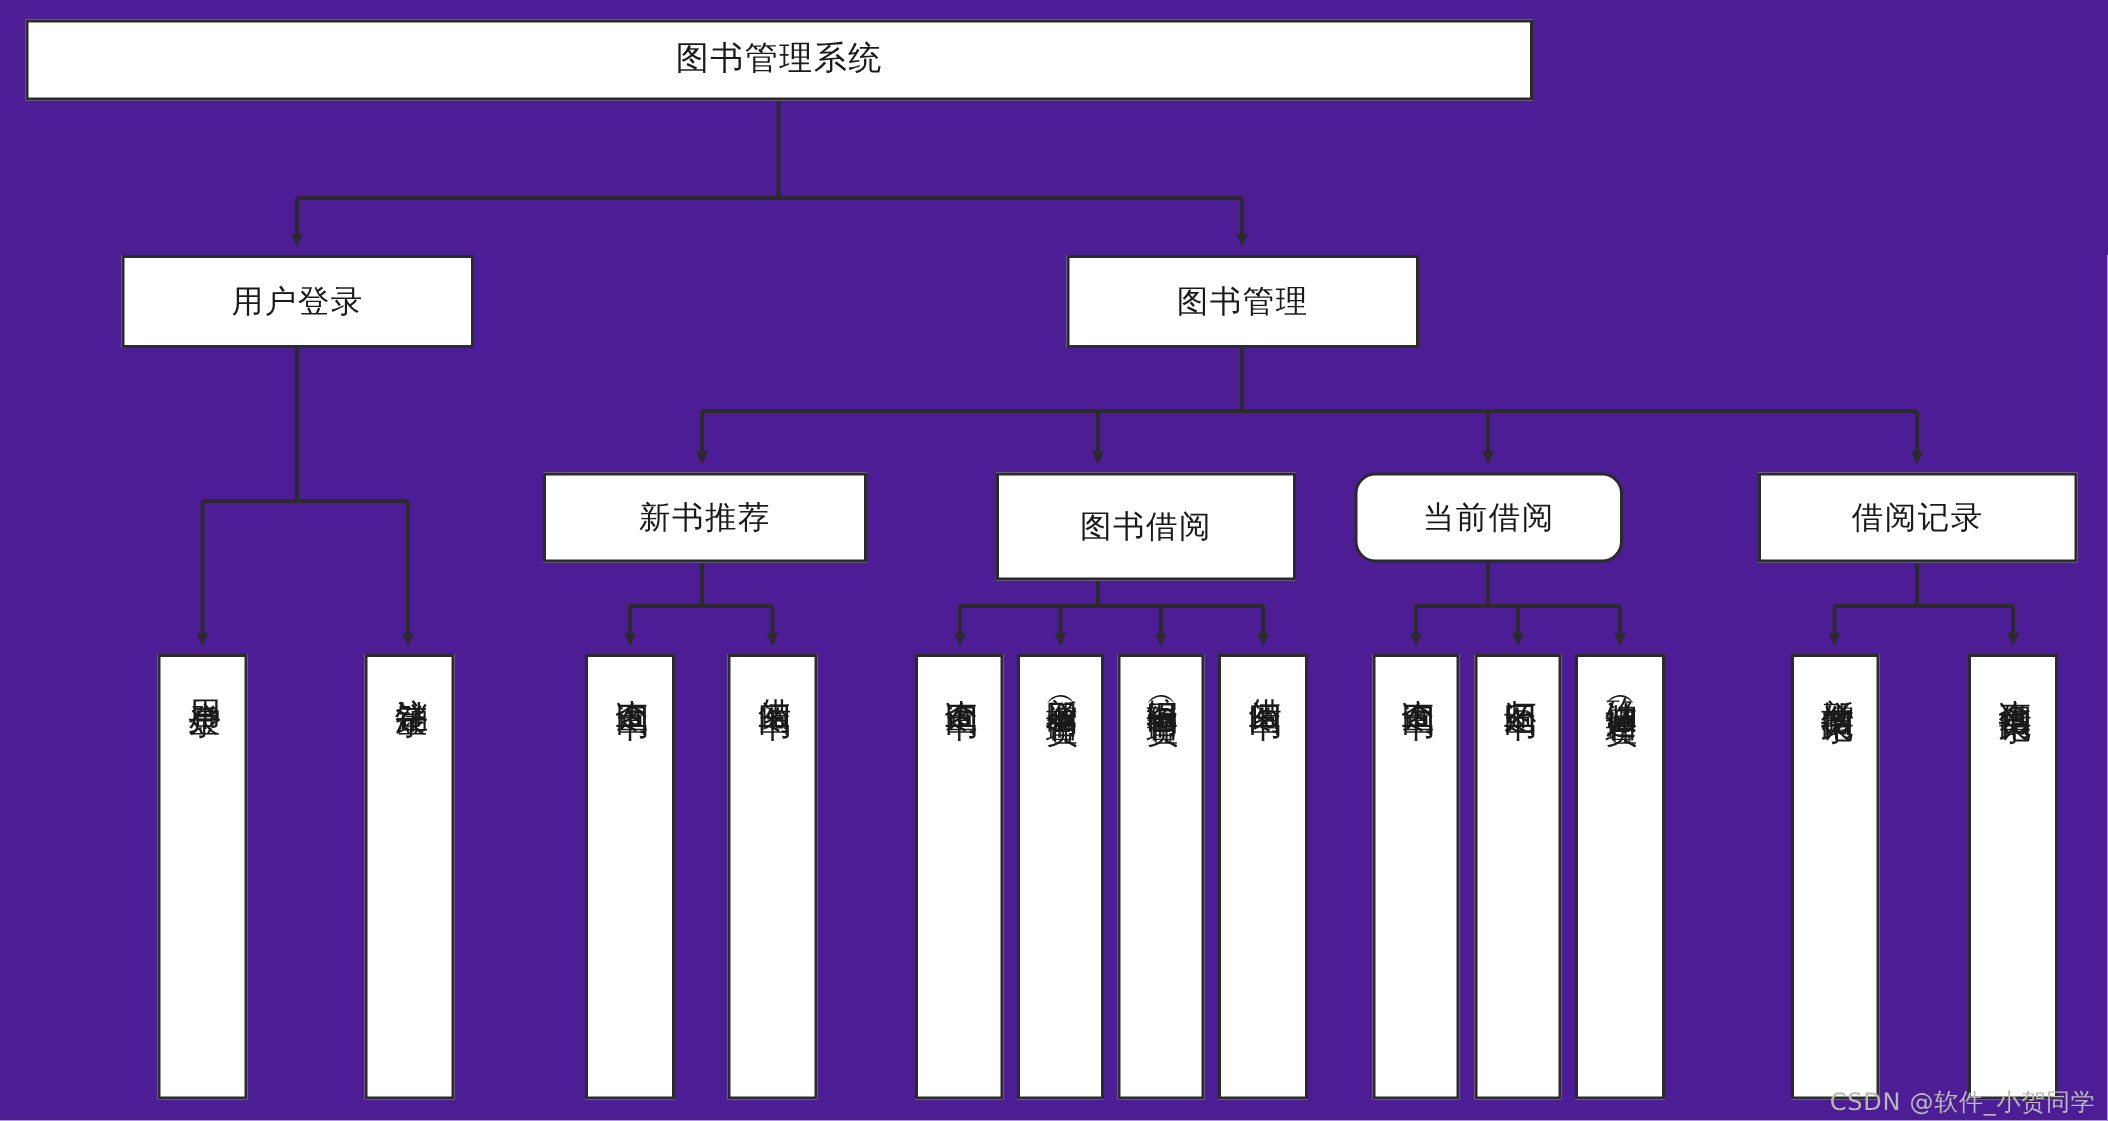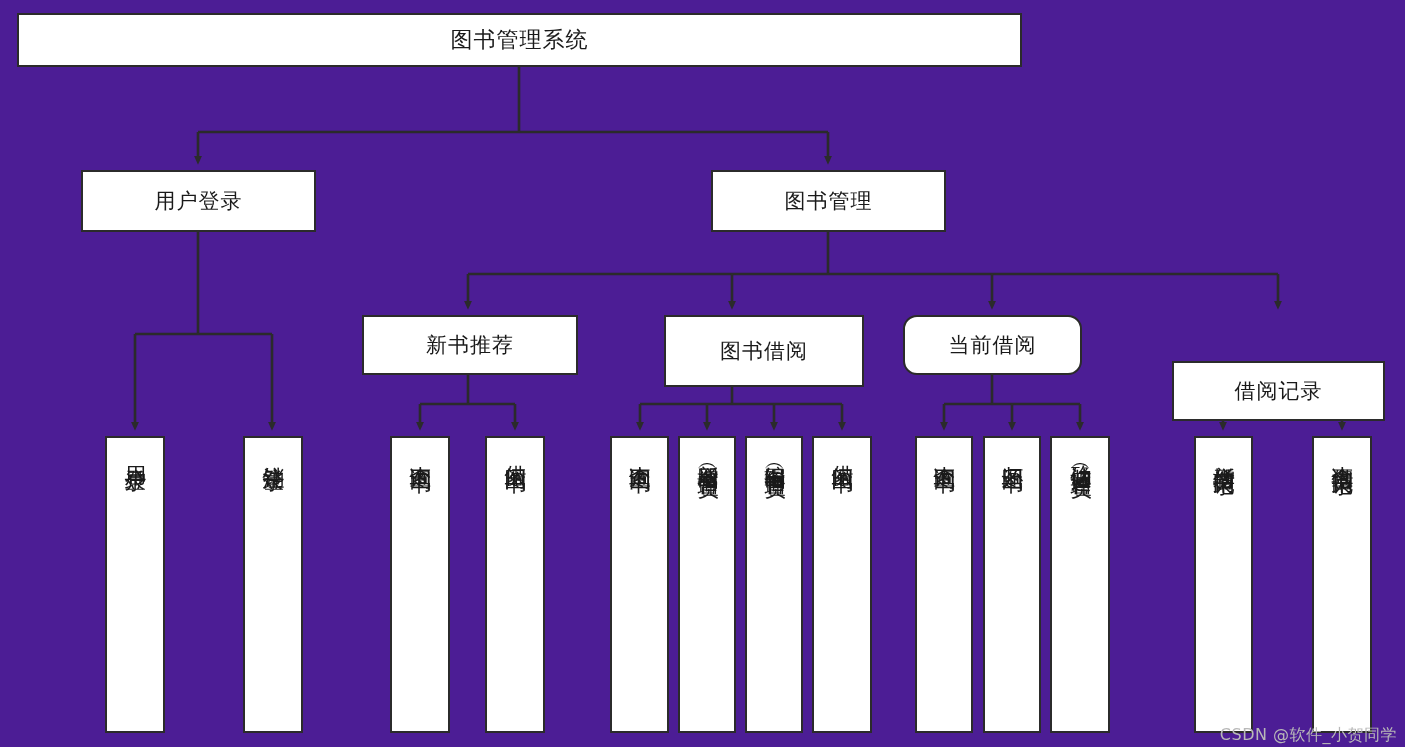--- a/index.html
+++ b/index.html
@@ -147,21 +147,21 @@
 
   <div class="node horiz" style="left:362px; top:315px; width:216px; height:60px;">
     <span class="label">新书推荐</span>
   </div>
   <div class="node horiz" style="left:632px; top:315px; width:200px; height:72px;margin-left:32px;">
     <span class="label">图书借阅</span>
   </div>
   <div class="node horiz" style="left:903px; top:315px; width:179px; height:60px;border-radius:14px;">
     <span class="label">当前借阅</span>
   </div>
-  <div class="node horiz" style="left:1172px; top:315px; width:213px; height:60px;margin-top:46px;">
+  <div class="node horiz" style="left:1172px; top:315px; width:213px; height:60px;">
     <span class="label">借阅记录</span>
   </div>
 
   <div class="node vert" style="left:105px; top:436px; width:60px; height:297px;">
     <span class="label">用户登录</span>
   </div>
   <div class="node vert" style="left:243px; top:436px; width:60px; height:297px;">
     <span class="label">注销登录</span>
   </div>
 

